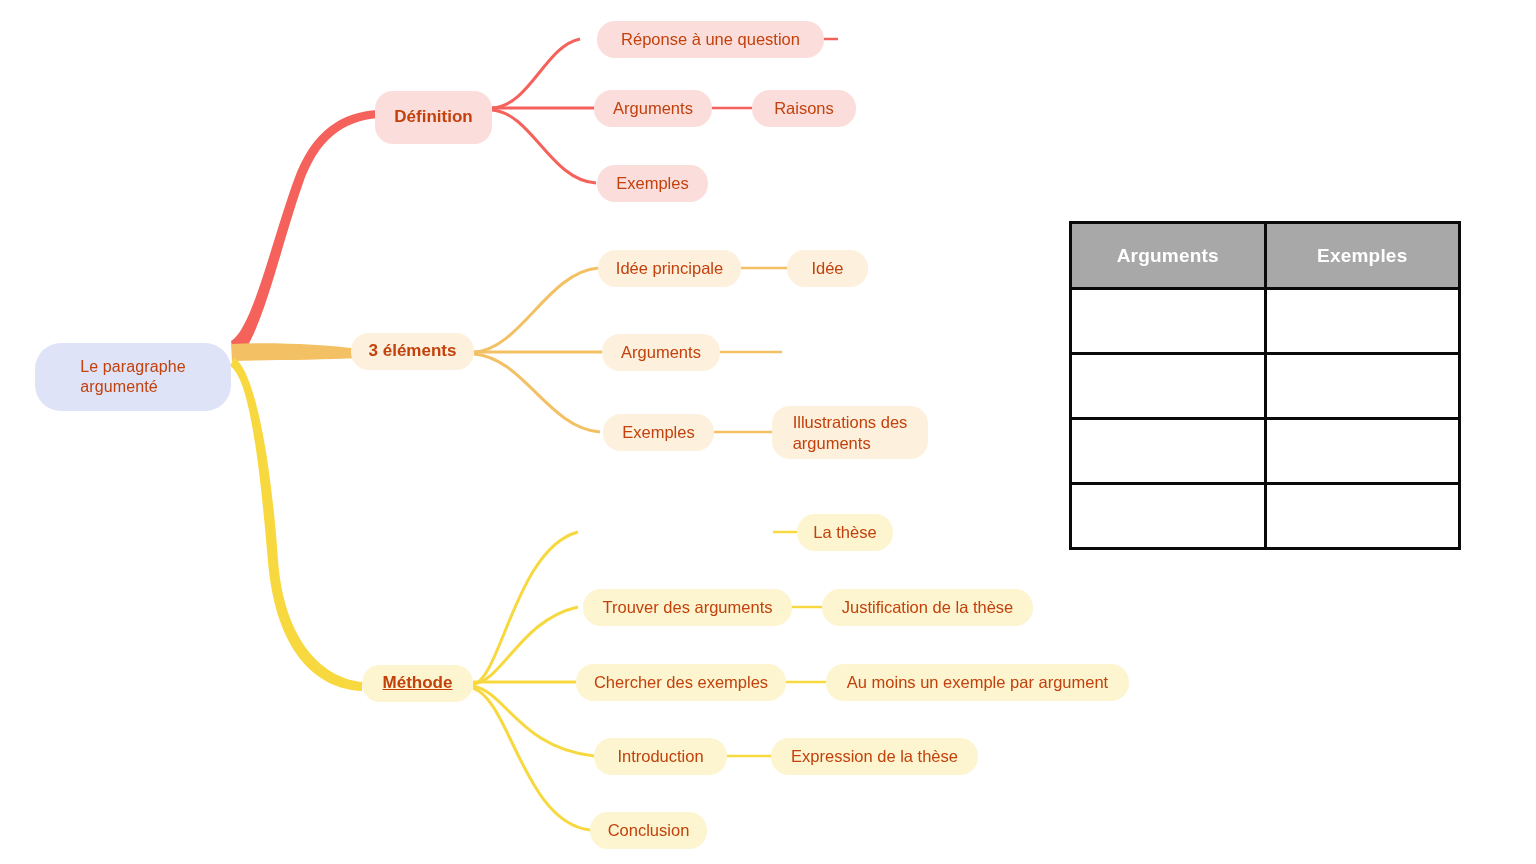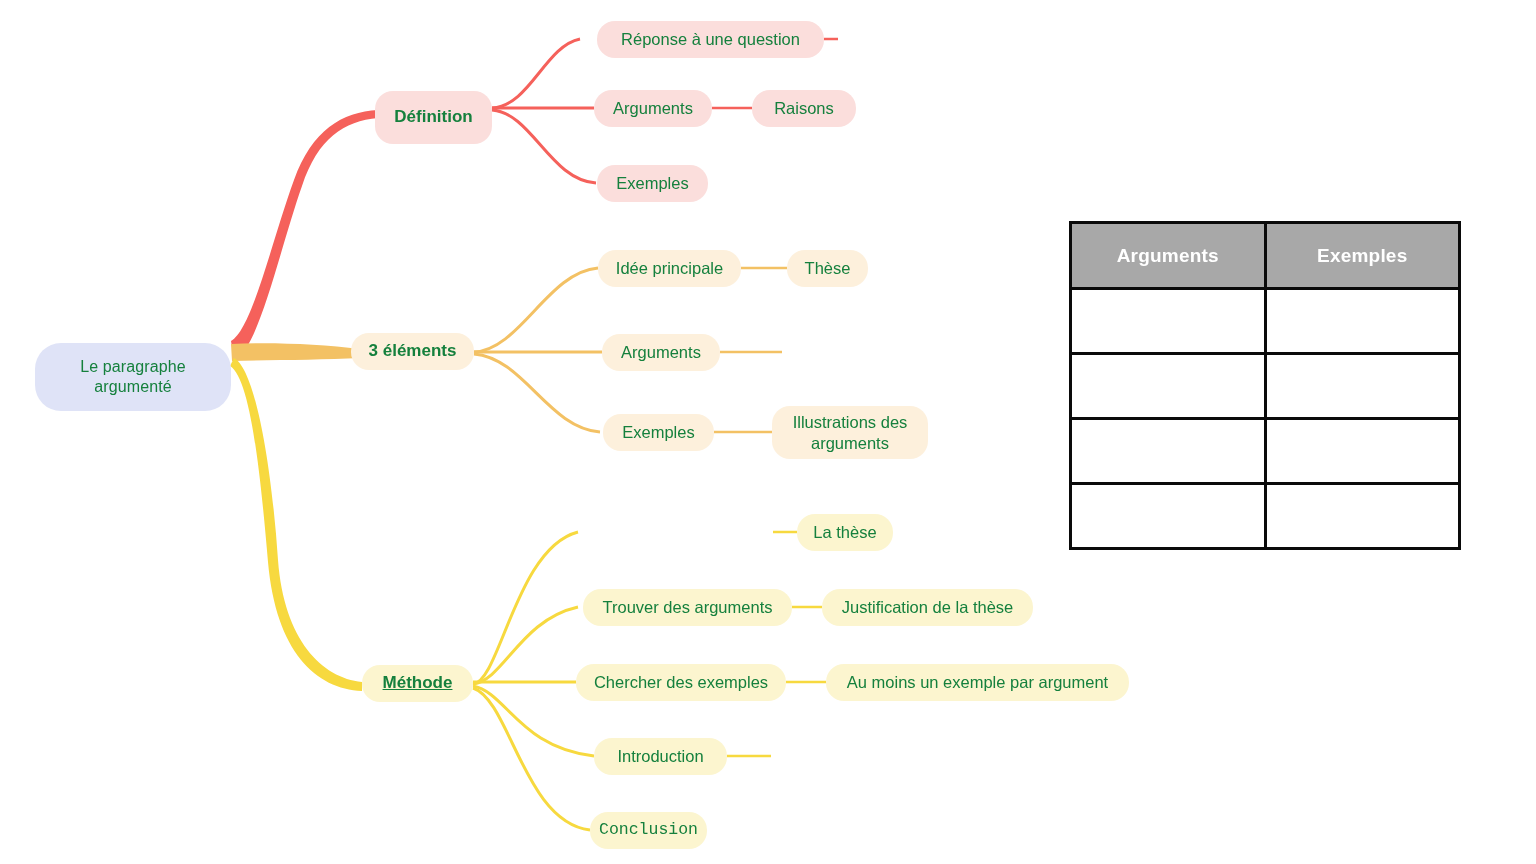--- a/index.html
+++ b/index.html
@@ -20,23 +20,22 @@
     position: absolute;
     left: 0; top: 0;
     width: 1536px; height: 864px;
     pointer-events: none;
   }
   .node {
     position: absolute;
     display: flex;
     align-items: center;
     justify-content: center;
-    text-align: center;
     border-radius: 999px;
-    color: #15803d;
+    color: #c2410c;
     white-space: pre-line;
     line-height: 1.22;
     z-index: 3;
   }
   .node.root {
     background: #dfe3f7;
     font-size: 16px;
     border-radius: 26px;
     letter-spacing: 0.1px;
     margin-top: 23px;
@@ -126,41 +125,42 @@
   <div class="node lvl2 c-pink" style="left:597px; top:21px; width:227px; height:37px;">Réponse à une question</div>
 
   <div class="node lvl2 c-pink" style="left:594px; top:90px; width:118px; height:37px;">Arguments</div>
   <div class="node lvl3 c-pink" style="left:752px; top:90px; width:104px; height:37px;">Raisons</div>
 
   <div class="node lvl2 c-pink" style="left:597px; top:165px; width:111px; height:37px;">Exemples</div>
 
   <div class="node lvl1 c-peach" style="left:351px; top:333px; width:123px; height:37px;">3 éléments</div>
 
   <div class="node lvl2 c-peach" style="left:598px; top:250px; width:143px; height:37px;">Idée principale</div>
-  <div class="node lvl3 c-peach" style="left:787px; top:250px; width:81px; height:37px;">Thèse</div>
+  <div class="node lvl3 c-peach" style="left:787px; top:250px; width:81px; height:37px;">Idée</div>
 
   <div class="node lvl2 c-peach" style="left:602px; top:334px; width:118px; height:37px;">Arguments</div>
 
   <div class="node lvl2 c-peach" style="left:603px; top:414px; width:111px; height:37px;">Exemples</div>
   <div class="node lvl3 c-peach" style="left:772px; top:406px; width:156px; height:53px;">Illustrations des
 arguments</div>
 
   <div class="node lvl1 c-yellow" style="left:362px; top:665px; width:111px; height:37px;text-decoration:underline;">Méthode</div>
 
   <div class="node lvl3 c-yellow" style="left:797px; top:514px; width:96px; height:37px;">La thèse</div>
 
   <div class="node lvl2 c-yellow" style="left:583px; top:589px; width:209px; height:37px;">Trouver des arguments</div>
   <div class="node lvl3 c-yellow" style="left:822px; top:589px; width:211px; height:37px;">Justification de la thèse</div>
 
   <div class="node lvl2 c-yellow" style="left:576px; top:664px; width:210px; height:37px;">Chercher des exemples</div>
   <div class="node lvl3 c-yellow" style="left:826px; top:664px; width:303px; height:37px;">Au moins un exemple par argument</div>
 
   <div class="node lvl2 c-yellow" style="left:594px; top:738px; width:133px; height:37px;">Introduction</div>
+  <div class="node lvl3 c-yellow" style="left:771px; top:738px; width:207px; height:37px;">Expression de la thèse</div>
 
-  <div class="node lvl2 c-yellow" style="left:590px; top:812px; width:117px; height:37px;font-family:Liberation Mono, monospace;">Conclusion</div>
+  <div class="node lvl2 c-yellow" style="left:590px; top:812px; width:117px; height:37px;">Conclusion</div>
 
   <table id="grid-table">
     <thead>
       <tr>
         <th>Arguments</th>
         <th>Exemples</th>
       </tr>
     </thead>
     <tbody>
       <tr>

